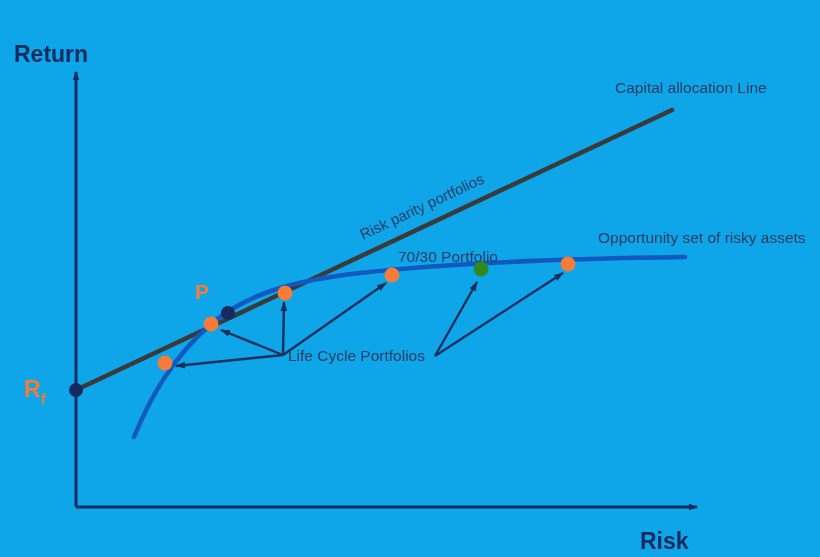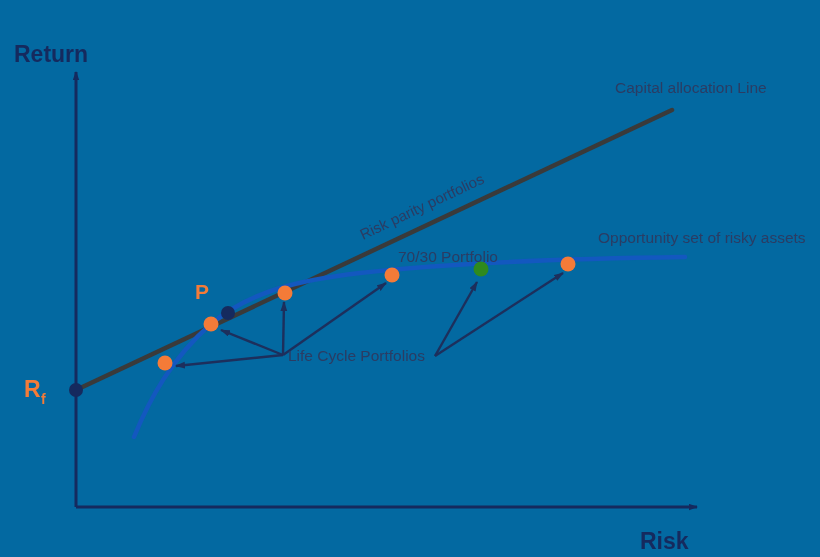--- a/index.html
+++ b/index.html
@@ -4,21 +4,21 @@
 <style>
   html, body {
     margin: 0;
     padding: 0;
     background: #f6f6f6;
   }
   #stage {
     position: relative;
     width: 820px;
     height: 557px;
-    background: #0369a1;
+    background: #0ea5e9;
     overflow: hidden;
     font-family: "Liberation Sans", sans-serif;
   }
   #diagram {
     position: absolute;
     inset: 0;
     width: 820px;
     height: 557px;
   }
   .axis-title {

